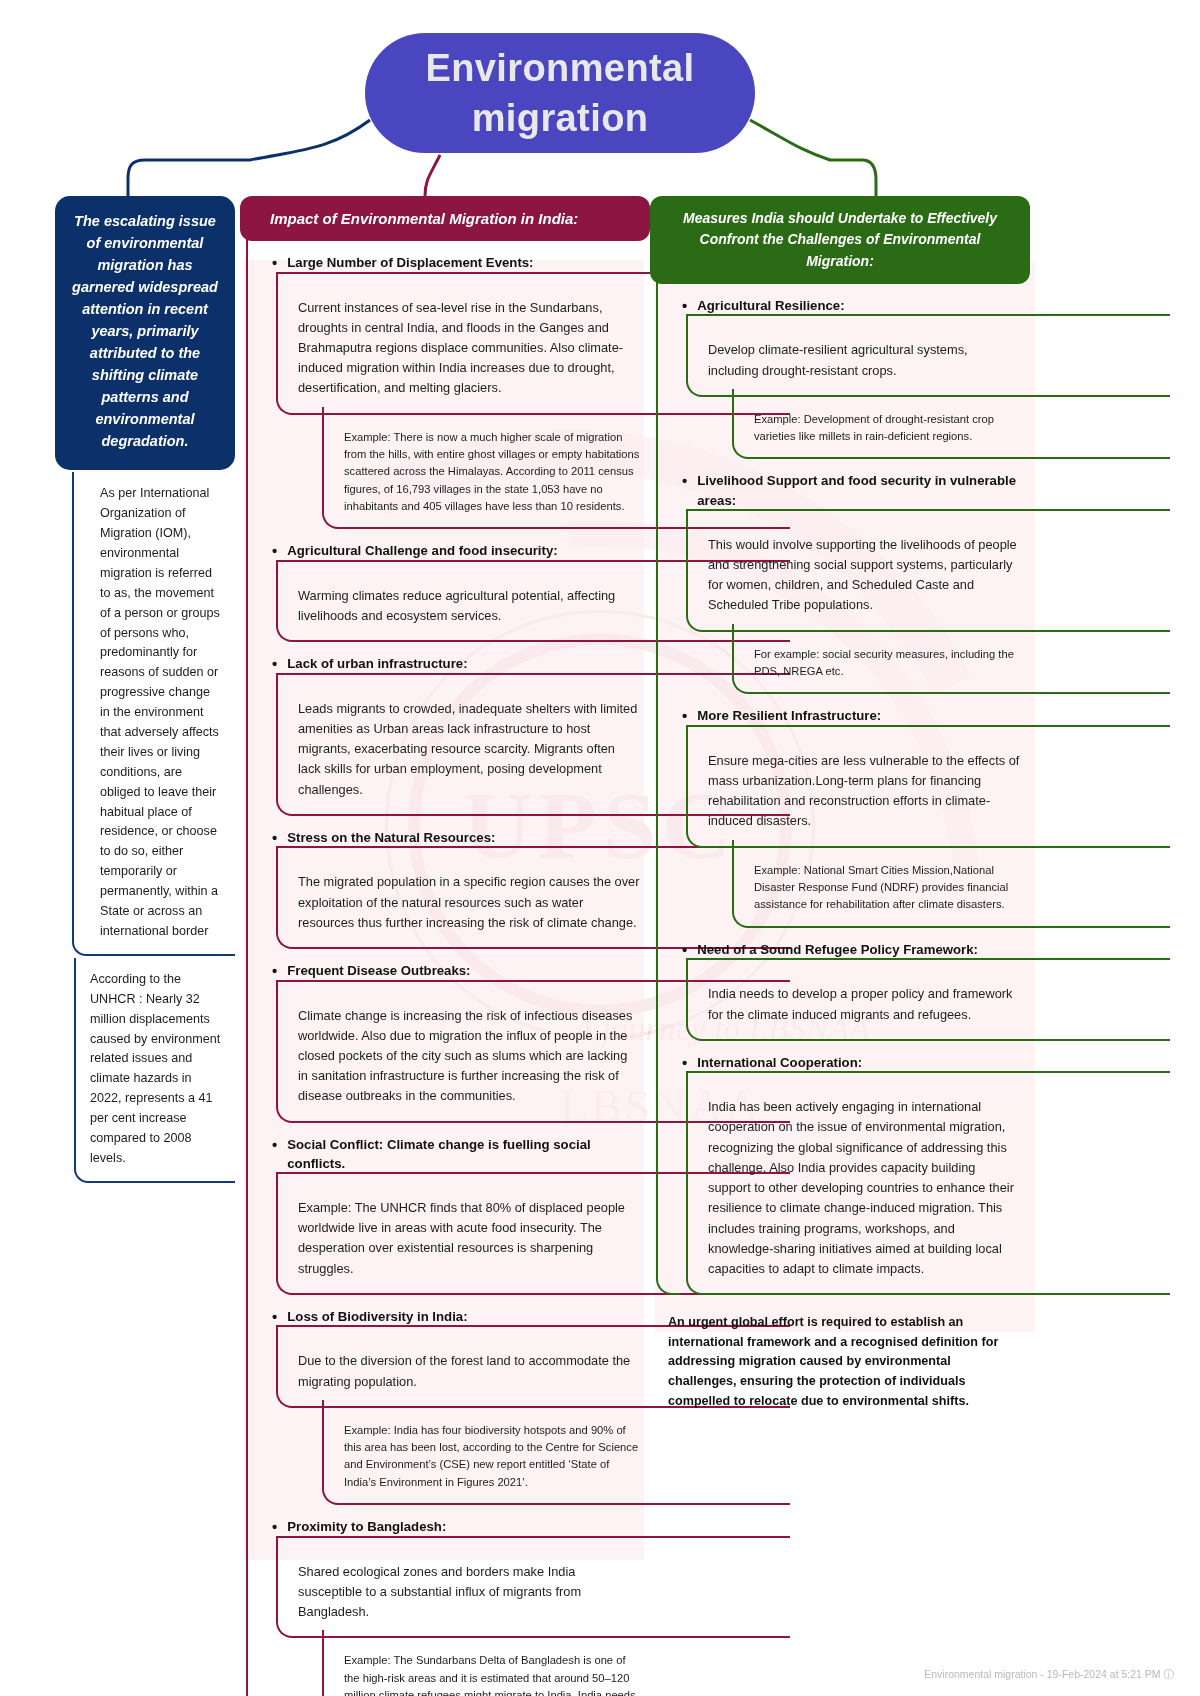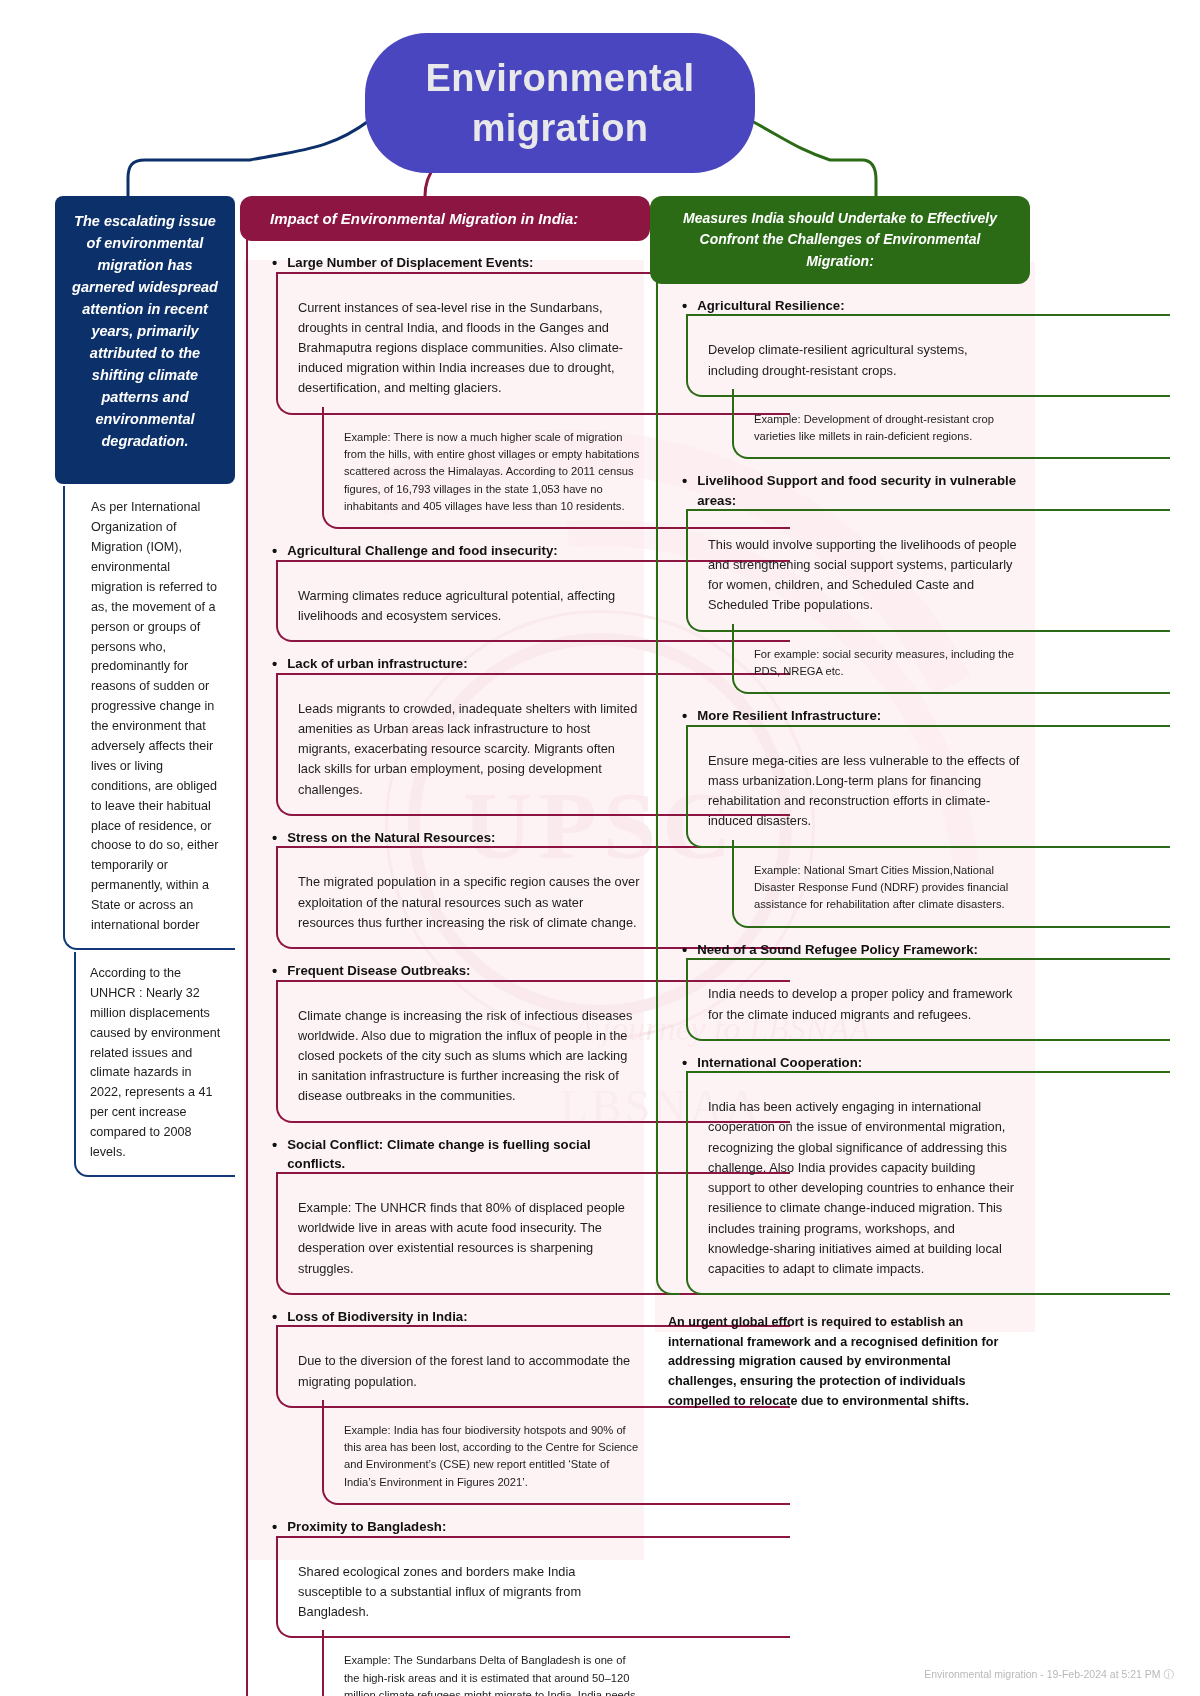--- a/index.html
+++ b/index.html
@@ -72,21 +72,21 @@
   .wm-s1 { left: 120px; top: 430px; width: 900px; height: 900px; border-width: 42px; transform: rotate(18deg); }
   .wm-s2 { left: 220px; top: 520px; width: 760px; height: 760px; border-width: 26px; transform: rotate(40deg); }
 
   
   .connectors { position: absolute; left: 0; top: 0; z-index: 1; pointer-events: none; }
 
   
   .title-node {
     position: absolute;
     left: 365px; top: 33px;
-    width: 390px; height: 140px;
+    width: 390px; height: 120px;
     background: #4a46bf;
     border-radius: 62px;
     display: flex; align-items: center; justify-content: center;
     z-index: 3;
   }
   .title-node span {
     color: #e8e8ea;
     font-size: 38px;
     font-weight: bold;
     text-align: center;
@@ -104,25 +104,25 @@
   .col-header {
     border-radius: 12px;
     color: #ffffff;
     font-style: italic;
     font-weight: bold;
     position: relative;
     z-index: 3;
   }
   #hdr-left {
     background: #0c3069;
-    padding: 14px 12px 32px;
+    padding: 14px 12px 18px;
     text-align: center;
     font-size: 14.5px;
     line-height: 1.52;
-    border-radius: 8px;
+    border-radius: 15px;
   }
   #hdr-mid {
     background: #8c1542;
     padding: 12px 30px;
     font-size: 15px;
     line-height: 1.4;
     border-radius: 12px;
   }
   #hdr-right {
     background: #2b6b16;
@@ -147,21 +147,21 @@
     border-left: 2px solid currentColor;
     border-bottom: 2px solid currentColor;
     border-bottom-left-radius: 14px;
     pointer-events: none;
   }
   .blk > * { position: relative; z-index: 1; }
 
   
   #col-left .blk { color: #123a7a; }
   #col-left .blk .txt { color: #1d1d1d; font-size: 12.6px; line-height: 1.58; }
-  #lb-1 { margin-left: 8px; margin-top: 2px; padding-left: 28px; }
+  #lb-1 { margin-left: 17px; margin-top: 2px; padding-left: 28px; }
   #lb-2 { margin-left: 19px; margin-top: 2px; }
 
   
   #col-mid { }
   .mid-body {
     position: relative;
     margin-left: 6px;
     padding-bottom: 2px;
     color: #8c1542;
   }

